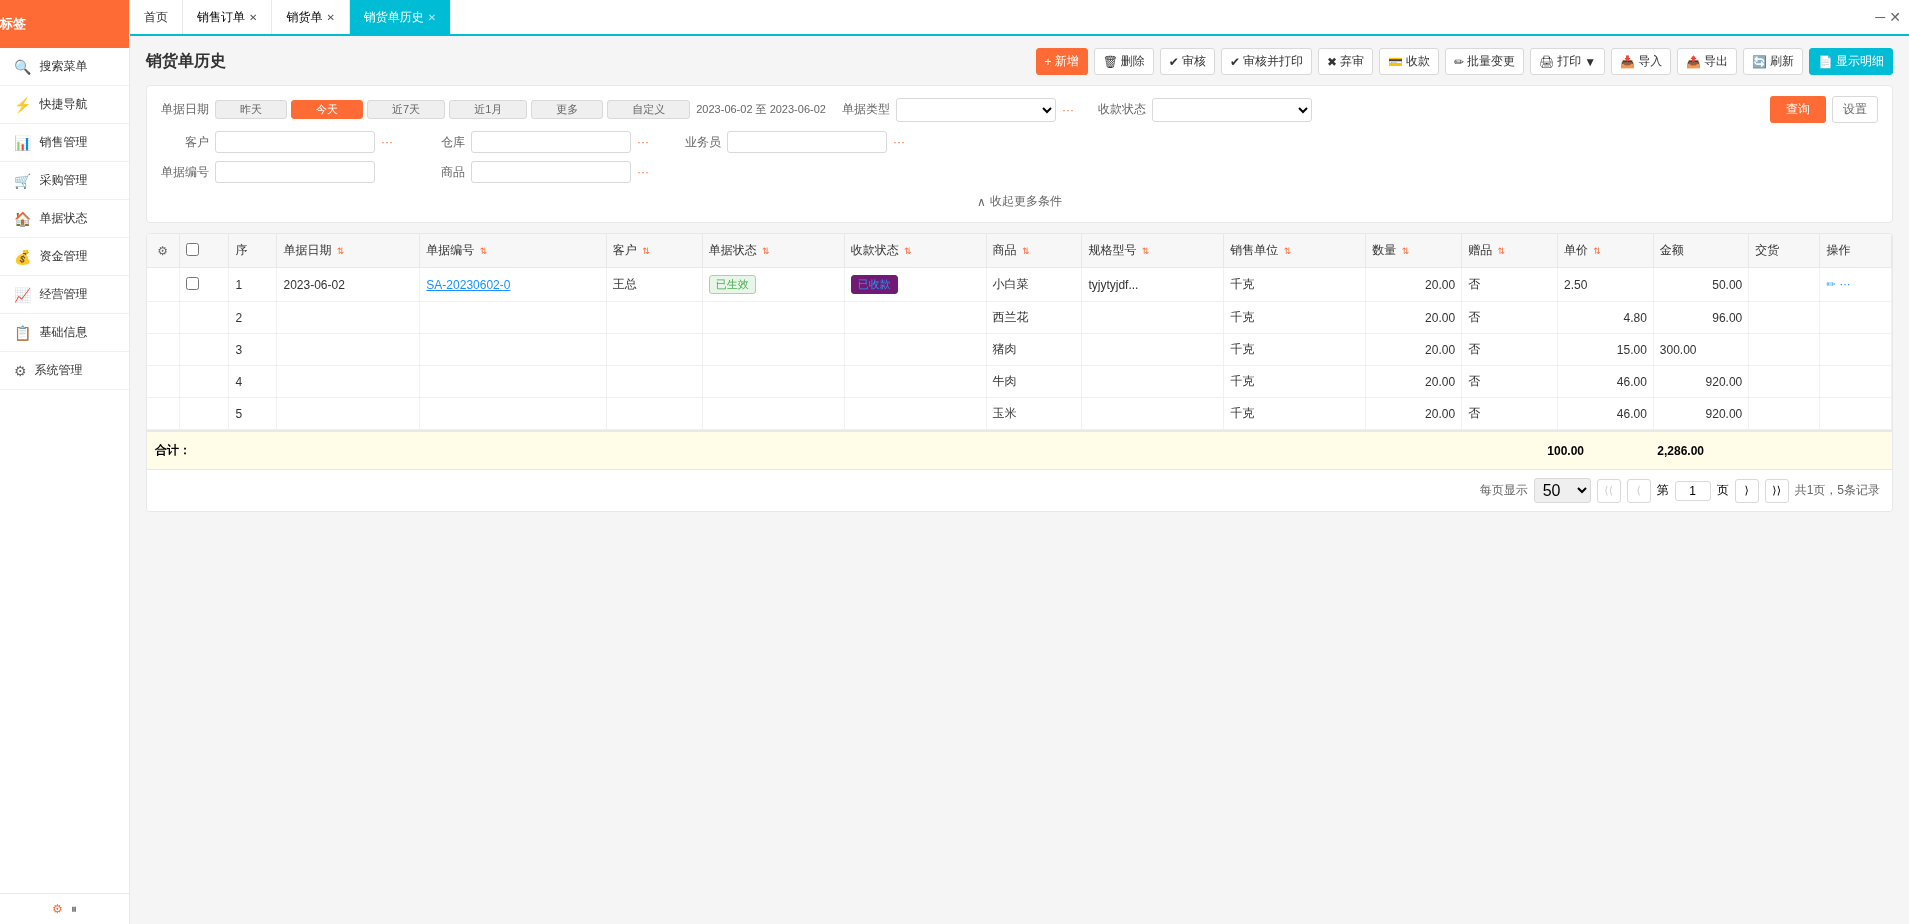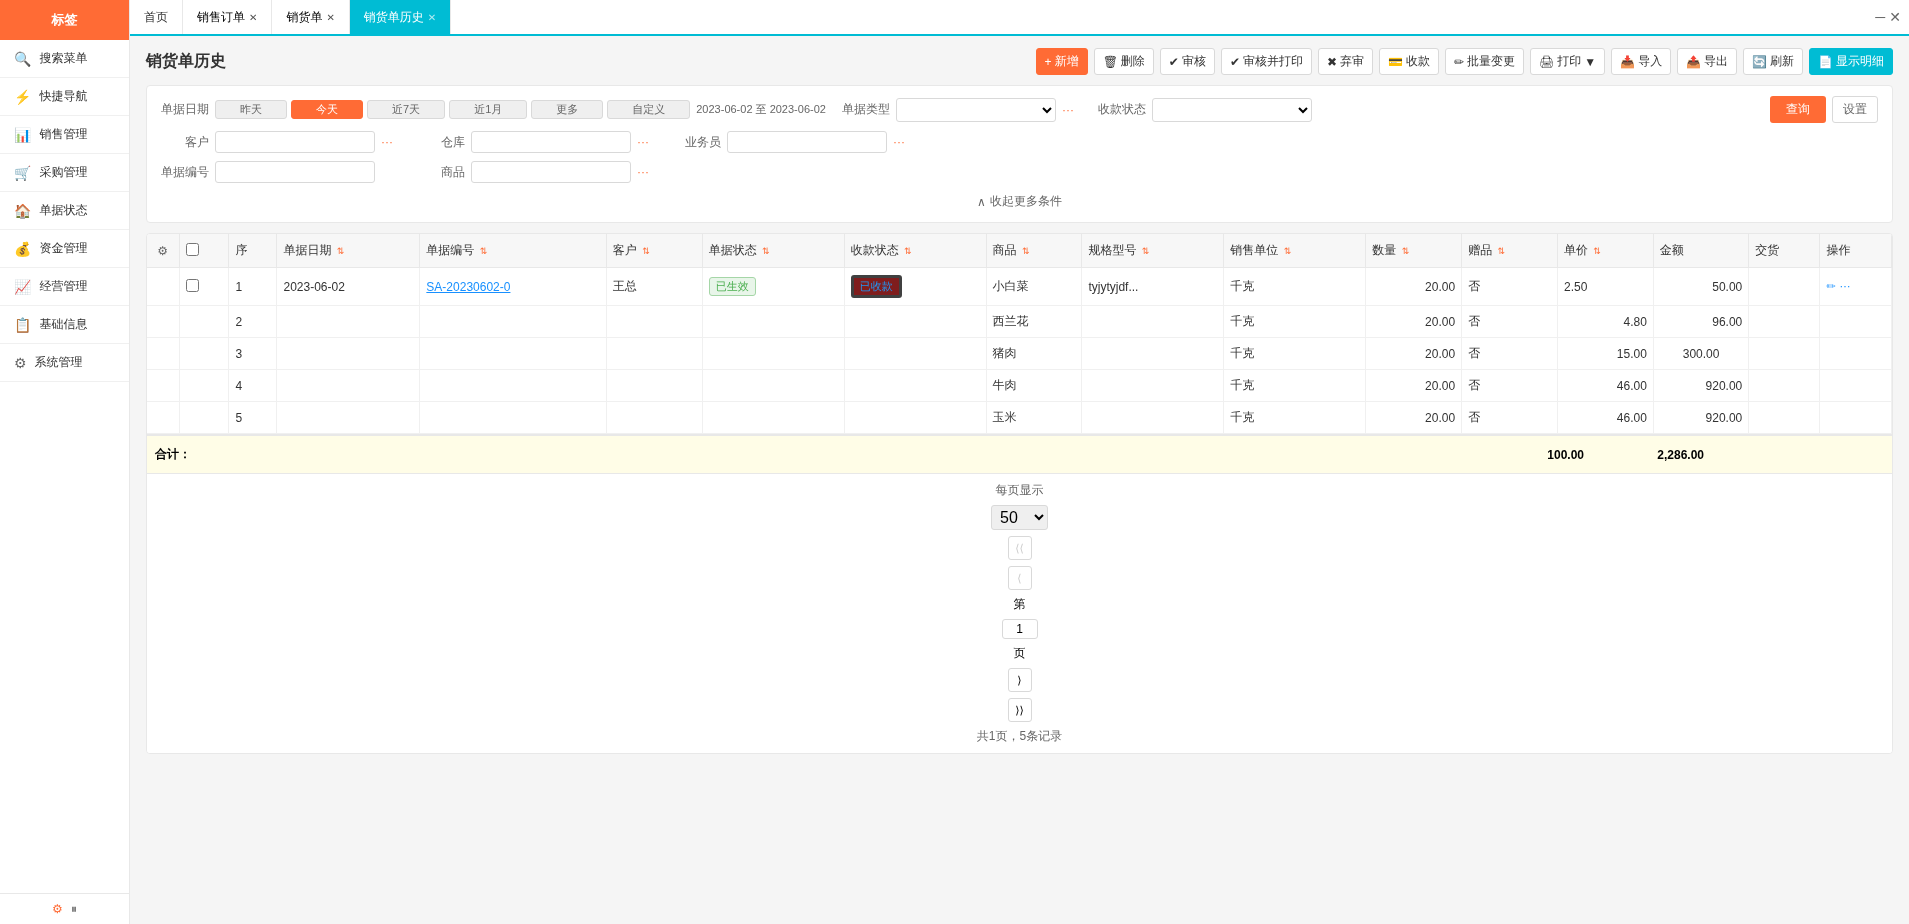--- a/index.html
+++ b/index.html
@@ -9,25 +9,24 @@
     .sidebar {
       width: 130px;
       background: #fff;
       border-right: 1px solid #e8e8e8;
       display: flex;
       flex-direction: column;
       height: 100%;
       flex-shrink: 0;
     }
     .sidebar-logo {
-      height: 40px;
+      height: 48px;
       background: #ff6b35;
       display: flex;
       align-items: center;
-      justify-content: center;
       color: white;
       font-size: 13px;
       font-weight: bold;
     }
     .sidebar-item {
       display: flex;
       align-items: center;
       gap: 8px;
       padding: 10px 14px;
       cursor: pointer;
@@ -254,21 +253,21 @@
       border-right: 1px solid #f0f0f0;
       white-space: nowrap;
     }
     .status-badge {
       display: inline-block;
       padding: 1px 6px;
       border-radius: 3px;
       font-size: 11px;
     }
     .status-active { background: #e8f5e9; color: #4caf50; border: 1px solid #a5d6a7; }
-    .status-received { background: #7f1d1d; color: #2196f3; border: 3px solid #404040; }
+    .status-received { background: #701a75; color: #2196f3; border: 1px solid #404040; }
     .link-text { color: #1890ff; cursor: pointer; text-decoration: underline; }
     .row-action { display: flex; gap: 4px; }
     .row-action-btn { color: #1890ff; cursor: pointer; font-size: 11px; border: none; background: none; }
 
     
     .summary-row {
       background: #fffde7;
       border-top: 2px solid #e8e8e8;
       display: flex;
       align-items: center;
@@ -282,21 +281,20 @@
     
     .pagination {
       display: flex;
       align-items: center;
       justify-content: flex-end;
       padding: 8px 12px;
       background: #fff;
       border-top: 1px solid #e8e8e8;
       font-size: 12px;
       gap: 6px;
-      flex-direction: column;
     }
     .page-size-label { color: #666; }
     .page-size-select {
       border: 1px solid #d9d9d9;
       border-radius: 3px;
       padding: 2px 4px;
       font-size: 16px;
     }
     .page-btn {
       width: 24px;
@@ -658,21 +656,21 @@
     <td></td>
     <td></td>
     <td></td>
     <td></td>
     <td>猪肉</td>
     <td></td>
     <td>千克</td>
     <td style="text-align:right;">20.00</td>
     <td>否</td>
     <td style="text-align:right;">15.00</td>
-    <td style="text-align:center;">300.00</td>
+    <td style="text-align:left;">300.00</td>
     <td></td>
     <td></td>
   </tr>
             <tr>
     <td></td>
     <td>
       
     </td>
     <td>4</td>
     <td></td>

